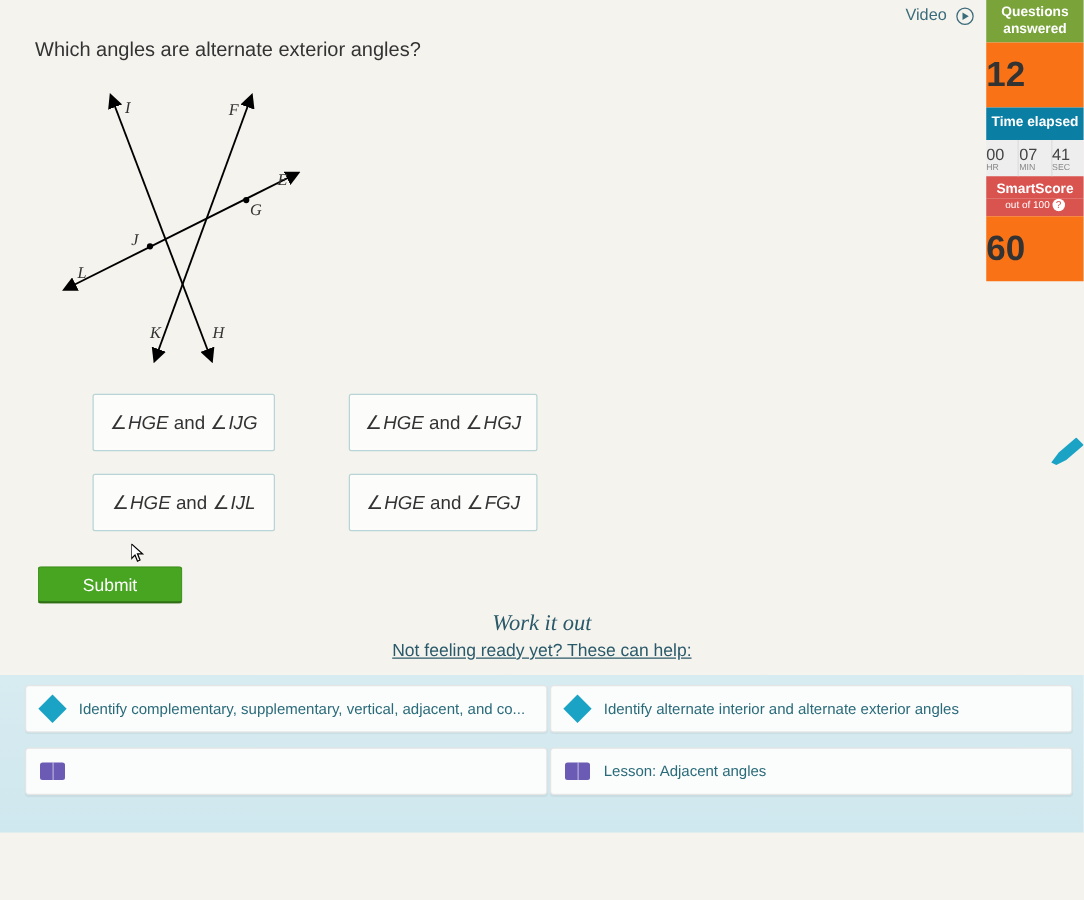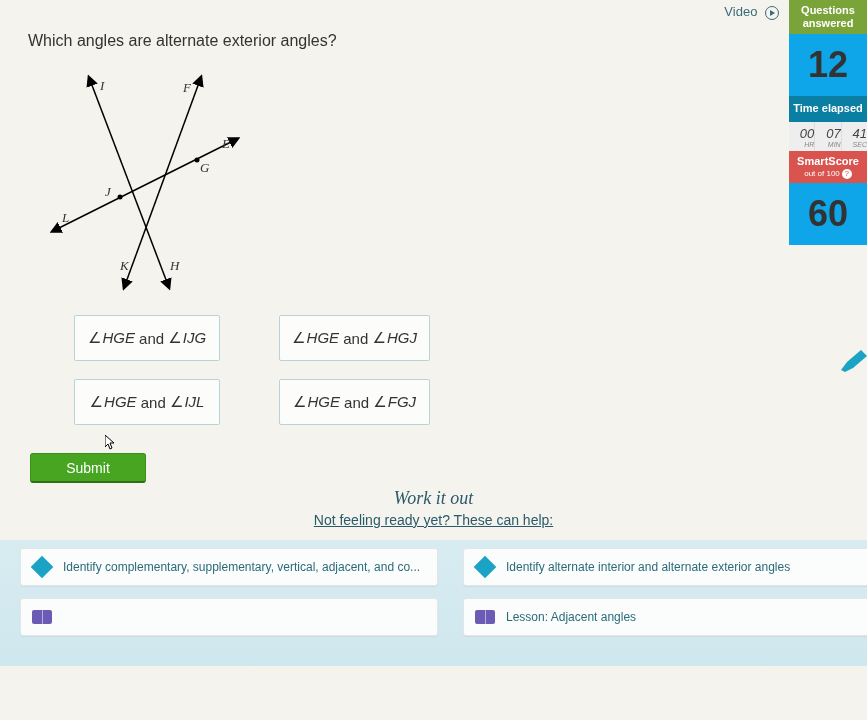--- a/index.html
+++ b/index.html
@@ -6,24 +6,24 @@
   html, body { width: 867px; height: 720px; font-family: Verdana, Arial, sans-serif; background: #f5f3ee; overflow: hidden; }
   body { position: relative; }
 
   .topbar { position: absolute; top: 0; left: 0; right: 0; height: 22px; }
   .video-link { position: absolute; right: 88px; top: 4px; color: #3a6b7a; font-size: 13px; }
   .video-link .circ { display: inline-block; width: 14px; height: 14px; border: 1px solid #3a6b7a; border-radius: 50%; vertical-align: middle; position: relative; margin-left: 4px; }
   .video-link .circ::after { content: ""; position: absolute; left: 4px; top: 3px; border-style: solid; border-width: 3px 0 3px 5px; border-color: transparent transparent transparent #3a6b7a; }
 
   .right-col { position: absolute; right: 0; top: 0; width: 78px; }
   .rc-head { background: #7aa43a; color: #fff; font-size: 11px; font-weight: bold; text-align: center; padding: 4px 2px; line-height: 1.2; }
-  .rc-big { background: #0ea5e9; color: #333; font-size: 36px; font-weight: bold; text-align: center; padding: 10px 0; }
+  .rc-big { background: #f97316; color: #333; font-size: 28px; font-weight: bold; text-align: left; padding: 10px 0; }
   .rc-time-head { background: #0a7ea3; color: #fff; font-size: 11px; font-weight: bold; text-align: center; padding: 6px 2px; line-height: 1.2; }
   .timer { background: #eee; display: flex; }
-  .timer .cell { flex: 1; text-align: right; border-right: 1px solid #ddd; font-style: italic; }
+  .timer .cell { flex: 1; text-align: left; border-right: 1px solid #ddd; }
   .timer .cell:last-child { border-right: 0; }
   .timer .num { font-size: 13px; color: #444; padding-top: 4px; }
   .timer .lab { font-size: 7px; color: #888; padding-bottom: 3px; }
   .rc-ss-head { background: #d9534f; color: #fff; font-size: 11px; font-weight: bold; text-align: center; padding: 4px 2px 2px; line-height: 1.1; }
   .rc-ss-sub { background: #d9534f; color: #fff; font-size: 8px; text-align: center; padding: 0 2px 4px; }
   .rc-ss-sub .qm { display:inline-block; width:10px; height:10px; border-radius:50%; background:#fff; color:#d9534f; font-size:8px; line-height:10px; margin-left:2px;}
 
   .question { position: absolute; left: 28px; top: 32px; font-size: 16px; color: #333; }
 
   .diagram { position: absolute; left: 50px; top: 70px; width: 200px; height: 220px; }
@@ -37,21 +37,21 @@
   .opt .sym { font-style: normal; margin-right: 1px; }
 
   .cursor-ptr { position:absolute; left:105px; top:435px; width:12px; height:16px; }
 
   .submit { position: absolute; left: 30px; top: 453px; width: 116px; height: 30px; background: #47a521; border: 1px solid #3d8f1b; border-bottom: 2px solid #2f6e15; color: #fff; font-size: 14px; border-radius: 3px; cursor: pointer; }
 
   .workhead { position: absolute; left: 0; top: 488px; width: 867px; text-align: center; font-family: Georgia, serif; color: #2a5a6a; font-size: 18px; font-style: italic; }
   .worksub { position: absolute; left: 0; top: 512px; width: 867px; text-align: center; color: #2a5a6a; font-size: 14px; text-decoration: underline; }
 
   .help-area { position: absolute; left: 0; top: 540px; width: 867px; background: linear-gradient(#d7ecf1, #cfe7ee); padding-top: 8px; padding-bottom: 30px; }
-  .help-grid { display: grid; grid-template-columns: 418px 418px; gap: 12px 25px; margin-left: 20px; }
+  .help-grid { display: grid; grid-template-columns: 418px 418px; gap: 12px 2px; margin-left: 20px; }
   .help-card { background: #fbfcfc; border: 1px solid #e5e5e5; border-radius: 3px; height: 38px; display: flex; align-items: center; padding: 0 10px; font-size: 12px; color: #2a6b7a; cursor: pointer; box-shadow: 0 1px 1px rgba(0,0,0,.05); }
   .help-card .ico { width: 22px; height: 18px; margin-right: 10px; display: inline-flex; align-items:center; justify-content:center;}
   .diamond { width:16px; height:16px; background:#1aa3c4; transform: rotate(45deg); }
   .book { width:20px; height:14px; background:#6b5bb5; border-radius:2px; position:relative;}
   .book::after{content:""; position:absolute; left:50%; top:0; bottom:0; width:1px; background:rgba(255,255,255,.5);}
   .help-single { width: 418px; }
 
   .pencil { position:absolute; right:0; top:350px; width:28px; height:22px; }
 </style>
 </head>

